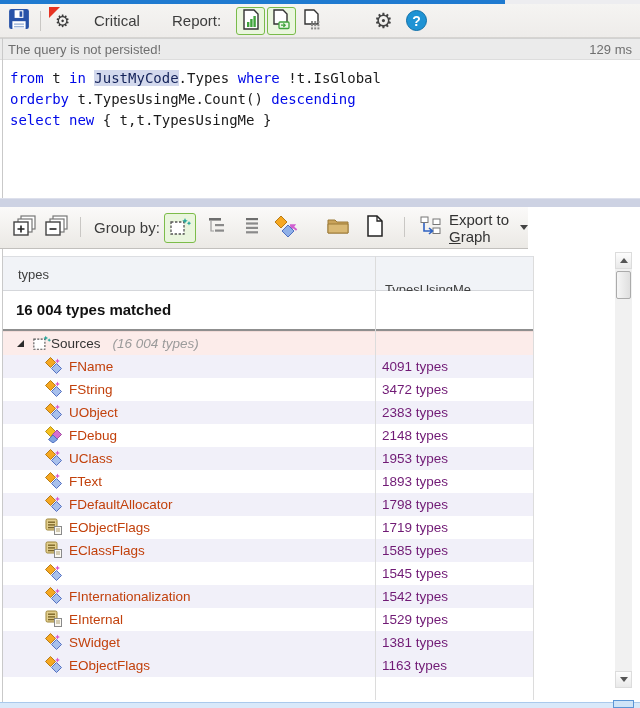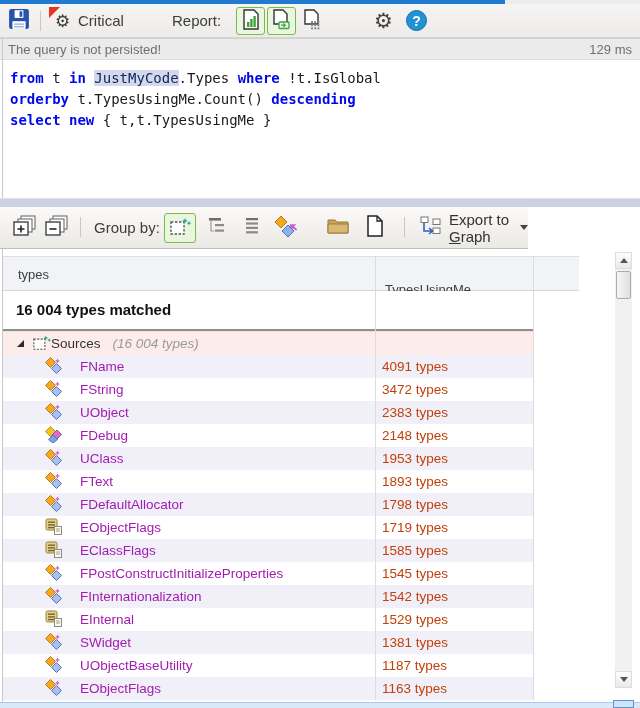--- a/index.html
+++ b/index.html
@@ -26,57 +26,57 @@
   
   .status-bar { position:absolute; left:0; top:38px; width:640px; height:22px; background:#ebebeb;
     border-top:1px solid #d2d2d2; border-bottom:1px solid #dddddd;
     display:flex; align-items:center; justify-content:space-between; padding:8px 8px;
     font-size:13px; color:#6f6f6f; }
   
   .code-area { position:absolute; left:0; top:60px; width:640px; height:138px; background:#fff;
     padding:8px 0 0 10px; font-family:"DejaVu Sans Mono","Liberation Mono",monospace;
     font-size:14px; line-height:21px; white-space:pre; }
   .code-line { white-space:pre; }
-  .kw { color:#0009e8;font-weight:bold; }
+  .kw { color:#0009e8; }
   .txt { color:#1b1b1b; }
   .hl { background:#d3d9ed; color:#14235a; }
   .panel-left-border { position:absolute; left:2px; top:38px; width:1px; height:664px; background:#c9c9c9; }
   
   .splitter { position:absolute; left:0; top:198px; width:640px; height:9px; background:#cdd2e3; border-top:1px solid #dde0ec; }
   
   .toolbar-group { position:absolute; left:0; top:207px; width:528px; height:42px;
     background:linear-gradient(#fbfaf9,#ebe9e5); border-bottom:1px solid #c2c0bd; }
   .tg-item { position:absolute; top:0; height:41px; display:flex; align-items:center; }
   .sel-btn { width:32px; height:30px; border:1px solid #7cbc49; background:#e9f5dd; border-radius:3px;
     display:flex; align-items:center; justify-content:center; }
   .export-btn { display:flex; align-items:center; gap:7px; font-size:15px; color:#333; }
   .caret-down { width:0; height:0; border-left:4px solid transparent; border-right:4px solid transparent; border-top:5px solid #444; }
   
-  .grid-header { position:absolute; left:3px; top:256px; width:576px; height:35px;
+  .grid-header { position:absolute; left:3px; top:256px; width:530px; height:35px;
     background:#f1f3f7; border-top:1px solid #dcdee2; border-bottom:1px solid #d5d7db;
     font-size:13px; color:#404040; }
   .grid-header .h1 { position:absolute; left:15px; top:10px; }
   .grid-header .h2 { position:absolute; left:382px; top:25px; }
   .col-divider { position:absolute; left:375px; top:256px; width:1px; height:444px; background:#dcdcdc; z-index:5; }
   .table-right-border { position:absolute; left:533px; top:256px; width:1px; height:444px; background:#dcdcdc; z-index:5; }
   .row-matched { position:absolute; left:3px; top:291px; width:530px; height:40px; background:#fff;
     border-bottom:2px solid #8f8f8f; font-size:15px; font-weight:bold; color:#111; padding:10px 0 0 13px; }
   .row-sources { position:absolute; left:3px; top:331px; width:530px; height:24px; background:#fcecea;
     border-top:1px solid #f2dbd8; display:flex; align-items:center; font-size:13.5px; color:#333; }
   .row-sources .tri { margin-left:13px; }
   .row-sources .src-ico { margin-left:7px; }
   .row-sources .src-name { }
   .row-sources .src-note { margin-left:12px; font-style:italic; color:#9b9b9b; }
   .rows-container { position:absolute; left:3px; top:355px; width:530px; }
   .trow { position:relative; width:530px; height:23px; background:#fff; }
   .trow.odd { background:#f1f0f9; }
-  .cell-name { position:absolute; left:42px; top:0; height:23px; display:flex; align-items:center; gap:18px;
-    font-size:13.5px; color:#a21caf; }
+  .cell-name { position:absolute; left:42px; top:0; height:23px; display:flex; align-items:center; gap:7px;
+    font-size:13.5px; color:#c2410c; }
   .cell-value { position:absolute; left:379px; top:0; height:23px; display:flex; align-items:center;
-    font-size:13.5px; color:#c2410c; }
+    font-size:13.5px; color:#701a75; }
   .partial-row { position:absolute; left:3px; top:700px; width:530px; height:3px; overflow:hidden; }
   
   .v-scrollbar { position:absolute; left:615px; top:252px; width:17px; height:436px; background:#f1f1f1; }
   .sb-btn { position:absolute; left:0; width:17px; height:17px; background:linear-gradient(#fdfdfd,#e9e9e9);
     border:1px solid #dcdcdc; display:flex; align-items:center; justify-content:center; }
   .sb-btn.up { top:0; }
   .sb-btn.down { bottom:0; }
   .sb-arrow-up { width:0; height:0; border-left:4px solid transparent; border-right:4px solid transparent; border-bottom:5px solid #555; }
   .sb-arrow-down { width:0; height:0; border-left:4px solid transparent; border-right:4px solid transparent; border-top:5px solid #555; }
   .sb-thumb { position:absolute; left:1px; top:19px; width:15px; height:28px; border:1px solid #ababab;
@@ -108,21 +108,21 @@
       </span>
     </div>
     <div class="tool-sep" style="left:40px;"></div>
     <div class="tt-item icon-btn" style="left:48px;">
       <span>
         <svg width="25" height="25" viewBox="0 0 25 25">
           <polygon points="1,1 12,1 1,12" fill="#e63323"></polygon>
           <text x="7" y="21" font-size="17" fill="#3a3a3a" font-family="DejaVu Sans, sans-serif">⚙</text>
         </svg>
       </span>
-      <span class="tt-label" style="margin-left:5px;">Critical</span>
+      <span class="tt-label" style="margin-left:21px;">Critical</span>
     </div>
     <div class="tt-item" style="left:172px;">
       <span class="tt-label">Report:</span>
     </div>
     <div class="tt-item" style="left:236px; top:3px; height:28px;">
       <div class="icon-btn report-btn sel">
         <span>
           <svg width="18" height="21" viewBox="0 0 18 21">
             <path d="M2 1 h10 l4 4 v15 h-14 z" fill="#ffffff" stroke="#333" stroke-width="1.4"></path>
             <rect x="5" y="13" width="2.4" height="5" fill="#3fa33b"></rect>
@@ -413,21 +413,20 @@
         </span>
         <span class="cell-value">1585 types</span>
       </div>
       <div class="trow even">
         <span class="cell-name">
           <span><svg width="17" height="17" viewBox="0 0 17 17">
               <polygon points="5.5,0.5 10.5,5.5 5.5,10.5 0.5,5.5" fill="#f6a821" stroke="#b87b15"></polygon>
               <path d="M12.5 1.5 l0.8 1.7 1.7 0.8 -1.7 0.8 -0.8 1.7 -0.8 -1.7 -1.7 -0.8 1.7 -0.8 z" fill="#d957c8"></path>
               <polygon points="11.5,6.5 16.5,11.5 11.5,16.5 6.5,11.5" fill="#a8c0ec" stroke="#5571c2"></polygon>
             </svg></span>
-          <span>FPostConstructInitializeProperties</span>
         </span>
         <span class="cell-value">1545 types</span>
       </div>
       <div class="trow odd">
         <span class="cell-name">
           <span><svg width="17" height="17" viewBox="0 0 17 17">
               <polygon points="5.5,0.5 10.5,5.5 5.5,10.5 0.5,5.5" fill="#f6a821" stroke="#b87b15"></polygon>
               <path d="M12.5 1.5 l0.8 1.7 1.7 0.8 -1.7 0.8 -0.8 1.7 -0.8 -1.7 -1.7 -0.8 1.7 -0.8 z" fill="#d957c8"></path>
               <polygon points="11.5,6.5 16.5,11.5 11.5,16.5 6.5,11.5" fill="#a8c0ec" stroke="#5571c2"></polygon>
             </svg></span>
@@ -454,31 +453,20 @@
         <span class="cell-name">
           <span><svg width="17" height="17" viewBox="0 0 17 17">
               <polygon points="5.5,0.5 10.5,5.5 5.5,10.5 0.5,5.5" fill="#f6a821" stroke="#b87b15"></polygon>
               <path d="M12.5 1.5 l0.8 1.7 1.7 0.8 -1.7 0.8 -0.8 1.7 -0.8 -1.7 -1.7 -0.8 1.7 -0.8 z" fill="#d957c8"></path>
               <polygon points="11.5,6.5 16.5,11.5 11.5,16.5 6.5,11.5" fill="#a8c0ec" stroke="#5571c2"></polygon>
             </svg></span>
           <span>SWidget</span>
         </span>
         <span class="cell-value">1381 types</span>
       </div>
-      <div class="trow even">
-        <span class="cell-name">
-          <span><svg width="17" height="17" viewBox="0 0 17 17">
-              <polygon points="5.5,0.5 10.5,5.5 5.5,10.5 0.5,5.5" fill="#f6a821" stroke="#b87b15"></polygon>
-              <path d="M12.5 1.5 l0.8 1.7 1.7 0.8 -1.7 0.8 -0.8 1.7 -0.8 -1.7 -1.7 -0.8 1.7 -0.8 z" fill="#d957c8"></path>
-              <polygon points="11.5,6.5 16.5,11.5 11.5,16.5 6.5,11.5" fill="#a8c0ec" stroke="#5571c2"></polygon>
-            </svg></span>
-          <span>UObjectBaseUtility</span>
-        </span>
-        <span class="cell-value">1187 types</span>
-      </div>
       <div class="trow odd">
         <span class="cell-name">
           <span><svg width="17" height="17" viewBox="0 0 17 17">
               <polygon points="5.5,0.5 10.5,5.5 5.5,10.5 0.5,5.5" fill="#f6a821" stroke="#b87b15"></polygon>
               <path d="M12.5 1.5 l0.8 1.7 1.7 0.8 -1.7 0.8 -0.8 1.7 -0.8 -1.7 -1.7 -0.8 1.7 -0.8 z" fill="#d957c8"></path>
               <polygon points="11.5,6.5 16.5,11.5 11.5,16.5 6.5,11.5" fill="#a8c0ec" stroke="#5571c2"></polygon>
             </svg></span>
           <span>EObjectFlags</span>
         </span>
         <span class="cell-value">1163 types</span>

